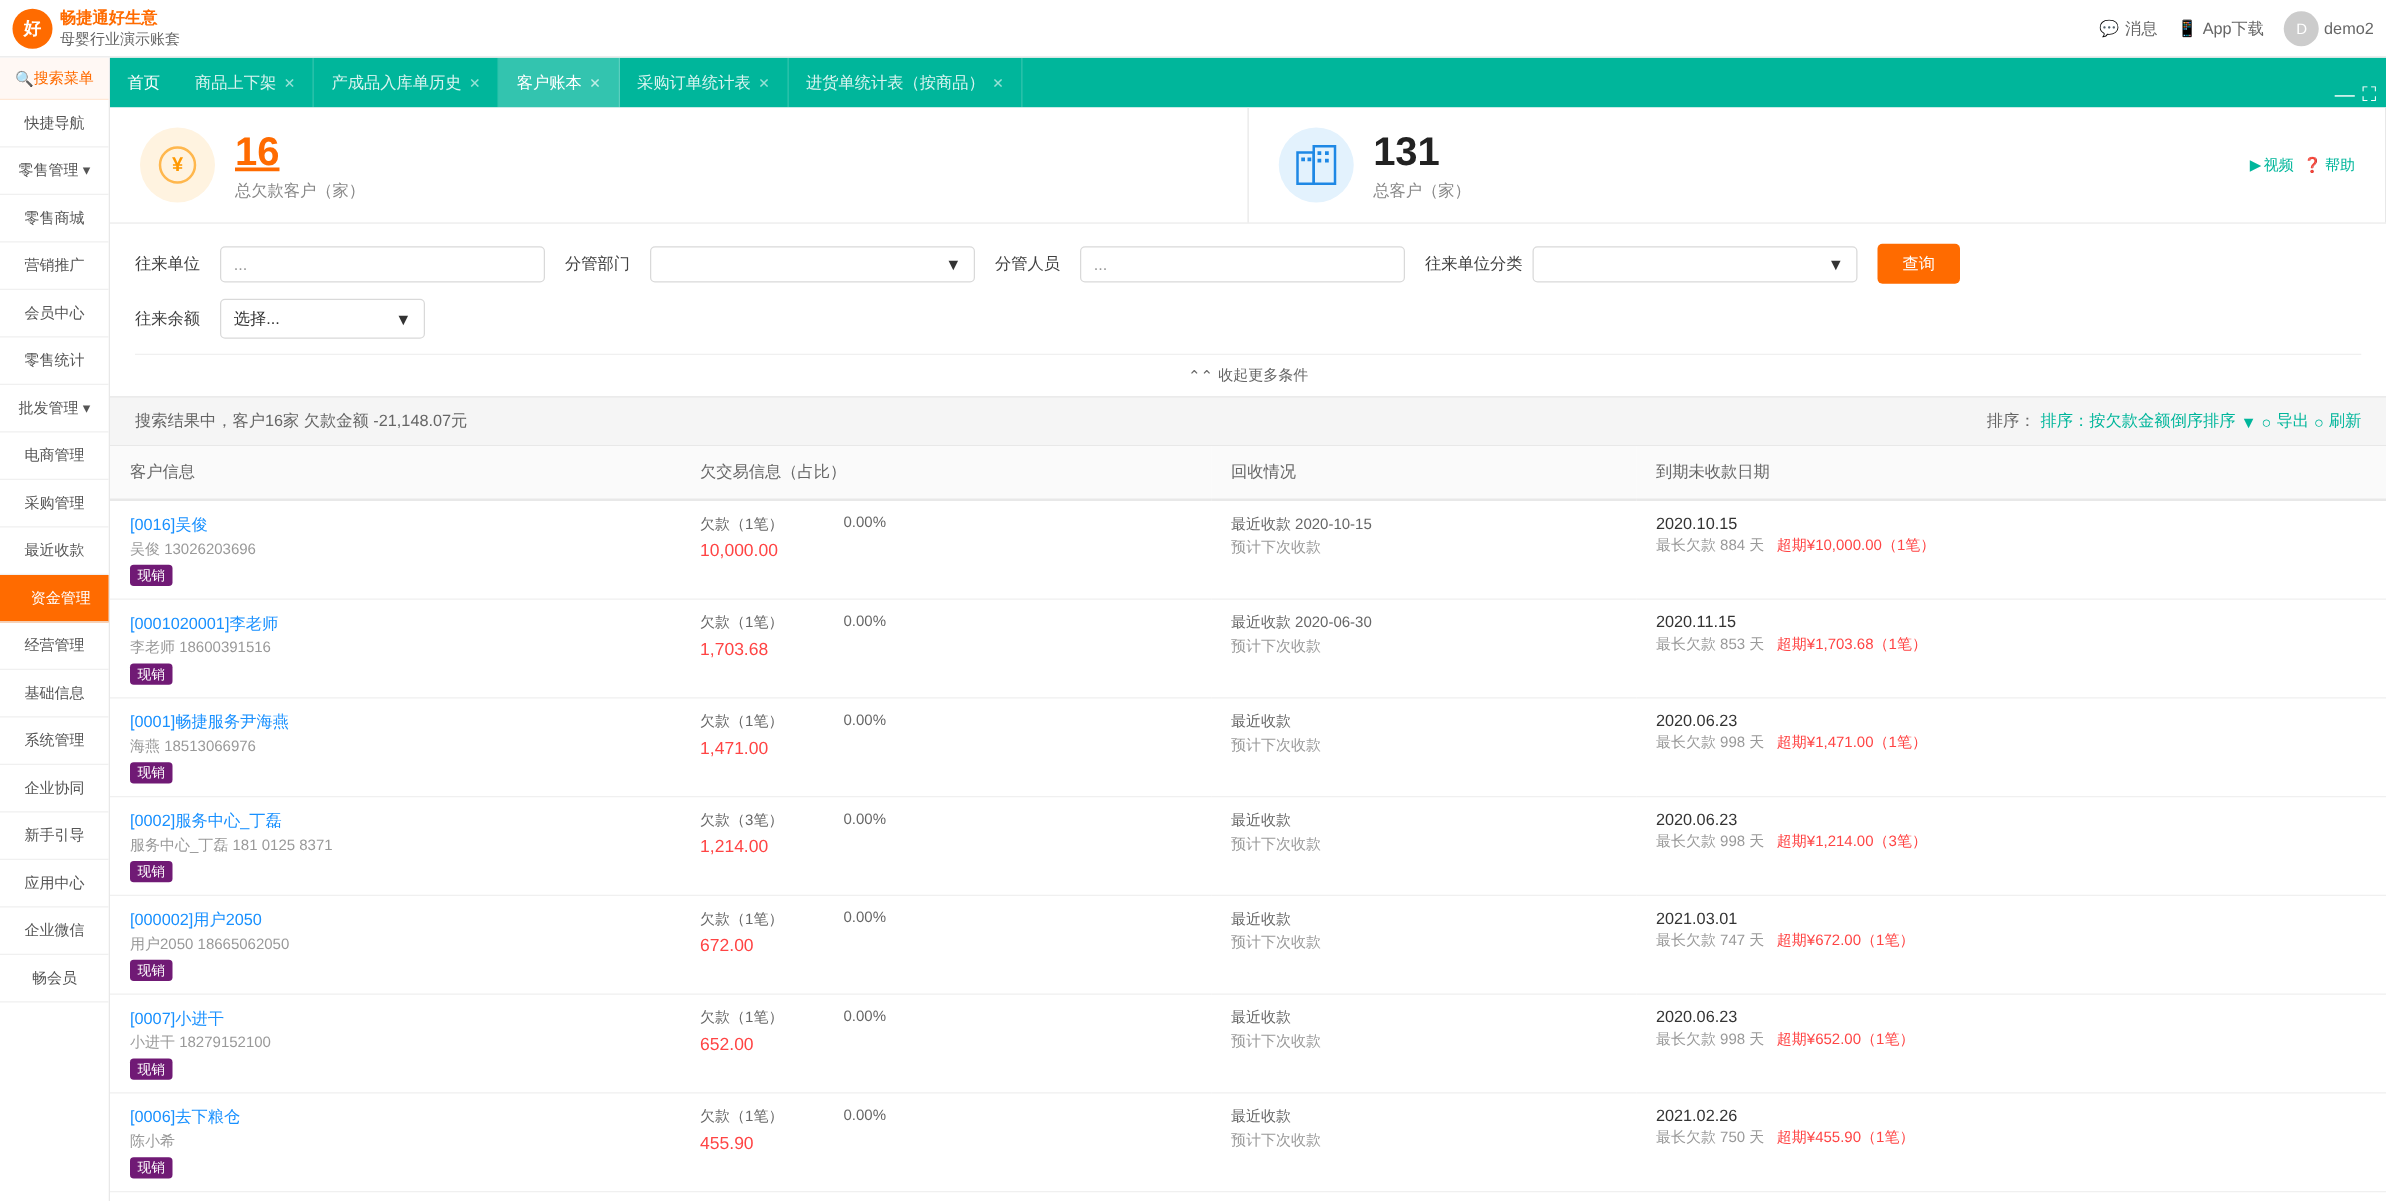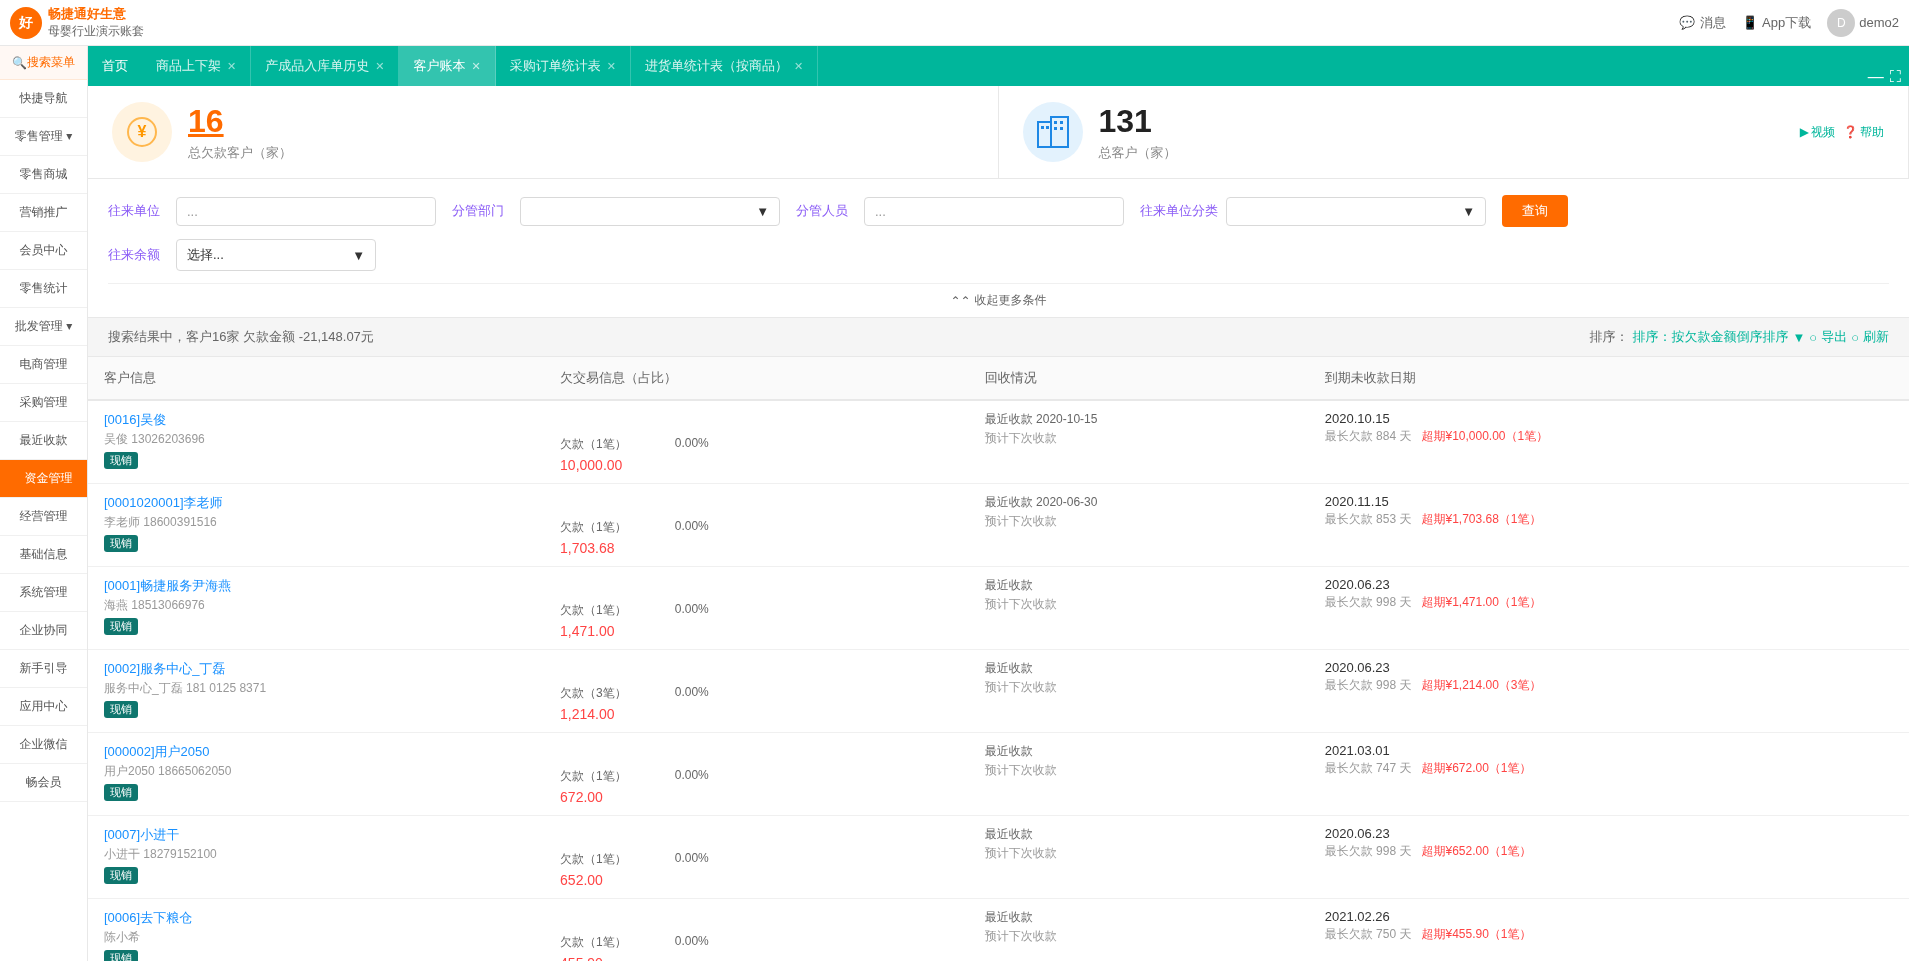--- a/index.html
+++ b/index.html
@@ -49,53 +49,53 @@
     .stat-value.orange { color: #ff6b00; text-decoration: underline; }
     .stat-value.dark { color: #222; }
     .stat-label { font-size: 13px; color: #888; margin-top: 4px; }
     .stat-actions { margin-left: auto; display: flex; gap: 8px; font-size: 12px; color: #00b69b; }
     .stat-action { cursor: pointer; display: flex; align-items: center; gap: 2px; }
 
     
     .filter-area { background: #fff; padding: 16px 20px 0; margin-bottom: 0; }
     .filter-row { display: flex; align-items: center; gap: 16px; margin-bottom: 12px; flex-wrap: wrap; }
     .filter-item { display: flex; align-items: center; gap: 8px; }
-    .filter-label { color: #8b5cf6; font-size: 13px; white-space: nowrap; min-width: 60px; }
+    .filter-label { color: #404040; font-size: 13px; white-space: nowrap; min-width: 60px; }
     .filter-input { border: 1px solid #d9d9d9; border-radius: 4px; padding: 6px 10px; font-size: 13px; width: 200px; color: #999; display: flex; align-items: center; justify-content: space-between; cursor: pointer; }
     .filter-input-wide { width: 260px; }
-    .filter-select { border: 1px solid #d9d9d9; border-radius: 4px; padding: 6px 10px; font-size: 13px; width: 200px; display: flex; align-items: center; justify-content: space-between; cursor: pointer; }
+    .filter-select { border: 1px solid #d9d9d9; border-radius: 4px; padding: 6px 10px; font-size: 13px; width: 164px; display: flex; align-items: center; justify-content: space-between; cursor: pointer; }
     .filter-select-wide { width: 260px; }
     .search-btn { background: #ff6b00; color: white; border: none; border-radius: 4px; padding: 7px 20px; font-size: 13px; cursor: pointer; }
     .collapse-btn { display: flex; align-items: center; justify-content: center; gap: 4px; color: #666; font-size: 12px; cursor: pointer; padding: 8px 0; border-top: 1px solid #f0f0f0; margin-top: 4px; }
 
     
     .result-summary { background: #f5f5f5; padding: 10px 20px; display: flex; align-items: center; justify-content: space-between; border-bottom: 1px solid #e8e8e8; border-top: 1px solid #e8e8e8; }
     .result-text { font-size: 13px; color: #666; }
     .result-actions { display: flex; align-items: center; gap: 4px; font-size: 13px; color: #666; }
     .result-action { display: flex; align-items: center; gap: 4px; cursor: pointer; color: #00b69b; }
 
     
     .table-container { flex: 1; overflow-y: auto; background: #fff; }
     table { width: 100%; border-collapse: collapse; }
     thead tr { background: #fafafa; border-bottom: 2px solid #e8e8e8; }
     th { padding: 12px 16px; text-align: left; font-size: 13px; color: #666; font-weight: normal; white-space: nowrap; }
     tbody tr { border-bottom: 1px solid #f0f0f0; }
     td { padding: 10px 16px; font-size: 13px; vertical-align: top; }
     .customer-name { color: #1890ff; cursor: pointer; font-size: 13px; }
     .customer-phone { color: #999; font-size: 12px; margin-top: 2px; }
-    .tag-green { background: #0f766e; color: white; font-size: 11px; padding: 1px 6px; border-radius: 3px; margin-top: 4px; display: inline-block; }
+    .tag-green { background: #701a75; color: white; font-size: 11px; padding: 1px 6px; border-radius: 3px; margin-top: 4px; display: inline-block; }
     .debt-count { color: #666; font-size: 12px; }
     .debt-amount { color: #ff4444; font-size: 14px; font-weight: 500; margin-top: 4px; }
     .debt-ratio { color: #666; font-size: 12px; margin-left: 16px; }
     .collect-date { font-size: 12px; color: #666; }
     .collect-next { font-size: 12px; color: #999; margin-top: 2px; }
     .overdue-date { font-size: 13px; color: #333; }
     .overdue-days { font-size: 12px; color: #999; margin-top: 2px; }
     .overdue-amount { color: #ff4444; cursor: pointer; font-size: 12px; }
-    .debt-info-cell { display: flex; align-items: flex-start; gap: 32px; margin-top: 25px; }
+    .debt-info-cell { display: flex; align-items: flex-start; gap: 32px; }
     .scrollbar-thin::-webkit-scrollbar { width: 6px; }
     .scrollbar-thin::-webkit-scrollbar-track { background: #f1f1f1; }
     .scrollbar-thin::-webkit-scrollbar-thumb { background: #ccc; border-radius: 3px; }
 
     .avatar { width: 28px; height: 28px; border-radius: 50%; background: #ccc; overflow: hidden; display: flex; align-items: center; justify-content: center; color: white; font-size: 12px; }
   </style>
 </head>
 <body>
 
 <div class="app-container">

